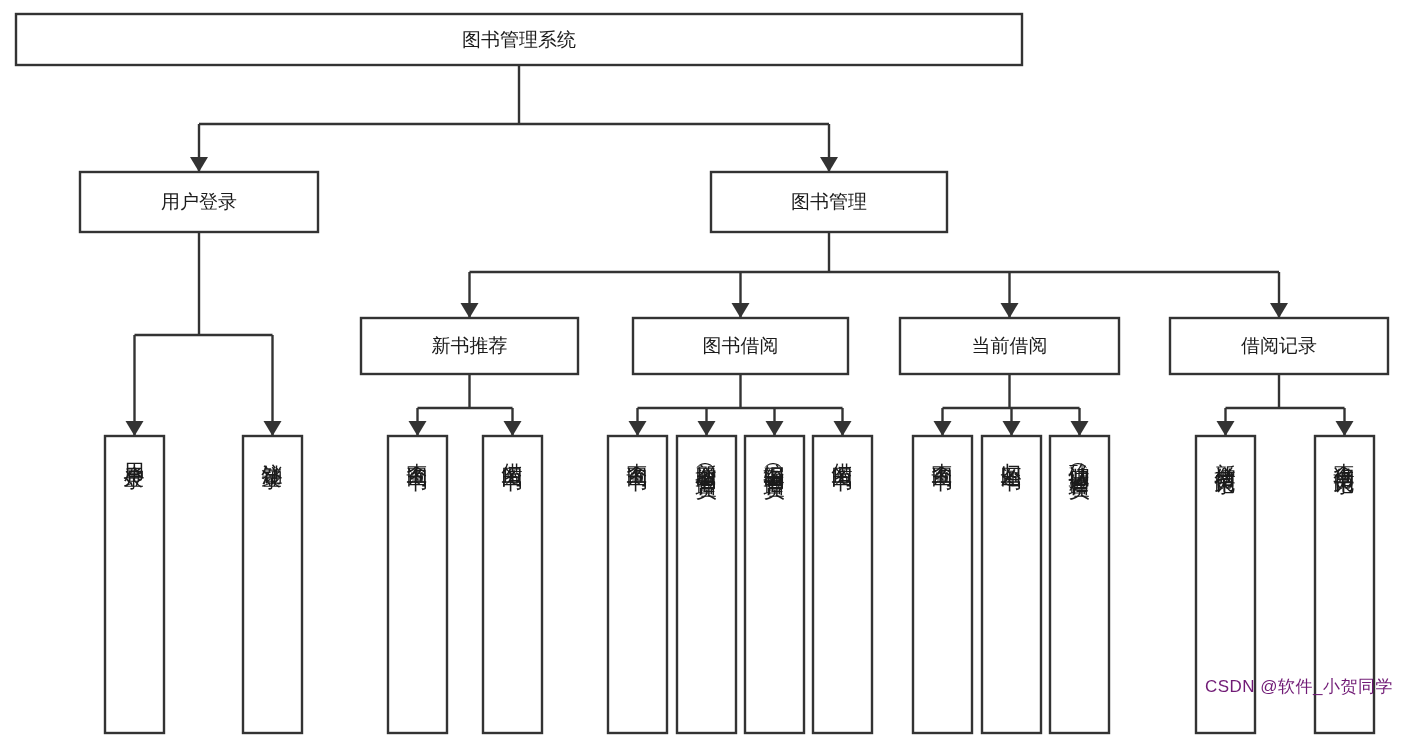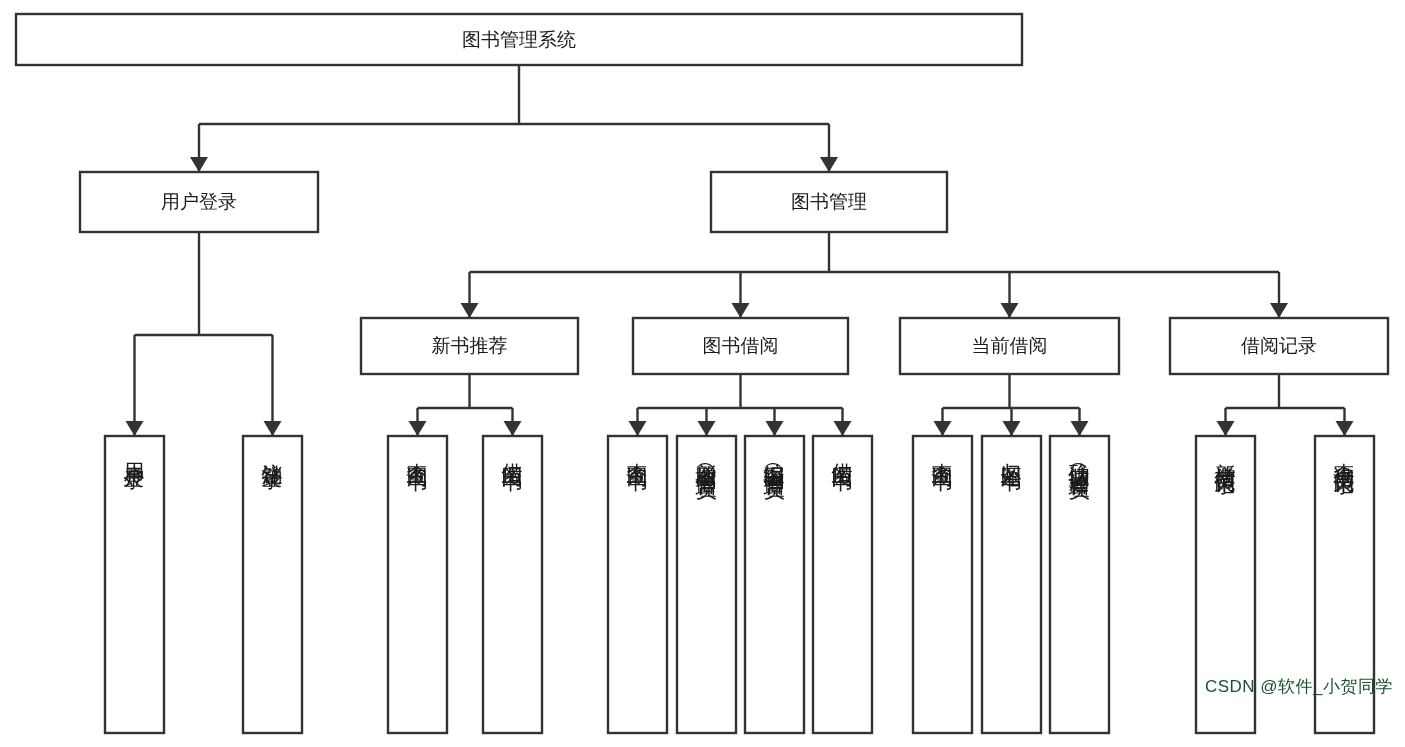--- a/index.html
+++ b/index.html
@@ -69,21 +69,21 @@
     color: #1b1b1b;
     white-space: nowrap;
     text-align: center;
   }
   .watermark {
     position: absolute;
     right: 12px;
     bottom: 6px;
     font-family: "Liberation Sans", "DejaVu Sans", sans-serif;
     font-size: 17px;
-    color: #14532d;
+    color: #701a75;
     letter-spacing: 0.5px;
     white-space: nowrap;
   }
 </style>
 </head>
 <body>
 
 <div id="diagram-root">
 
   <svg class="diagram-canvas" viewBox="0 0 1405 747">

